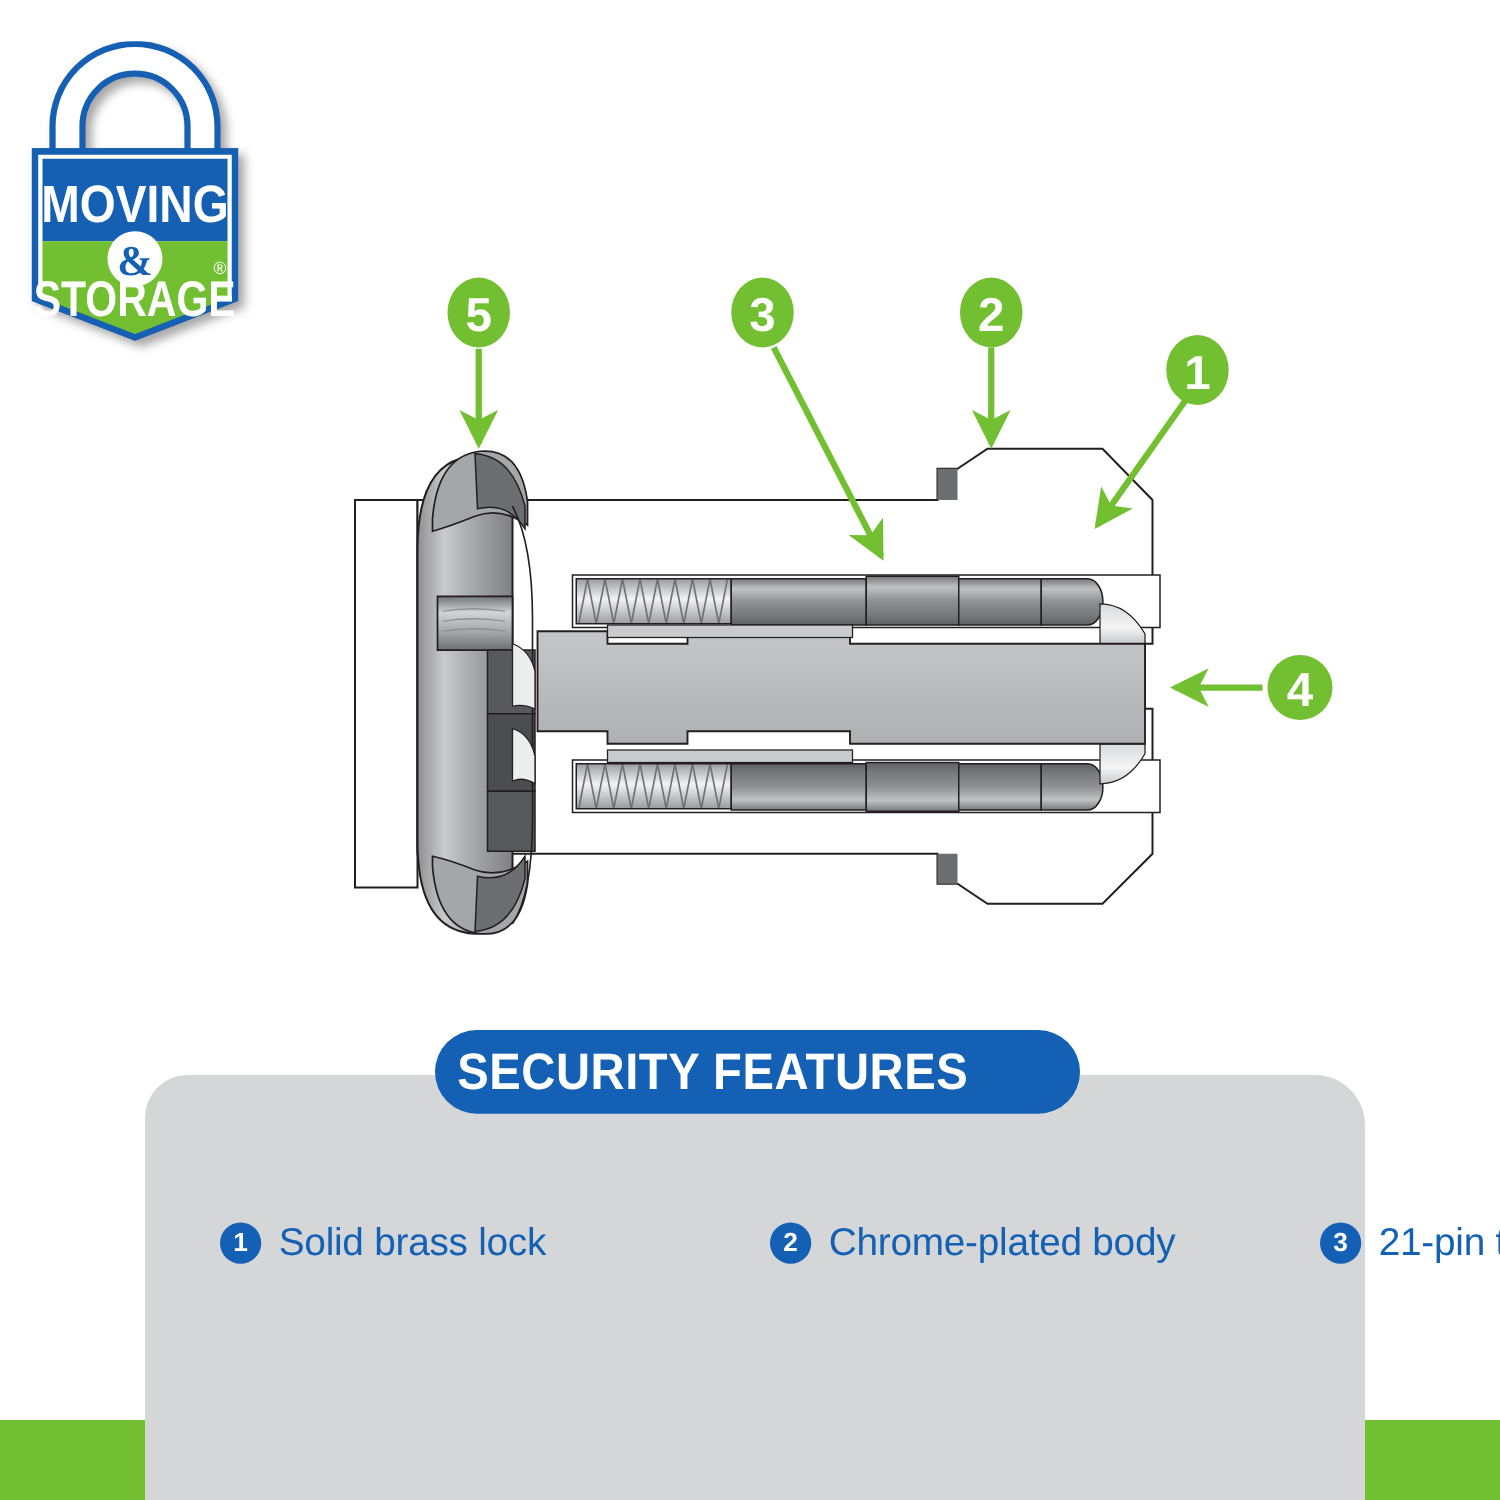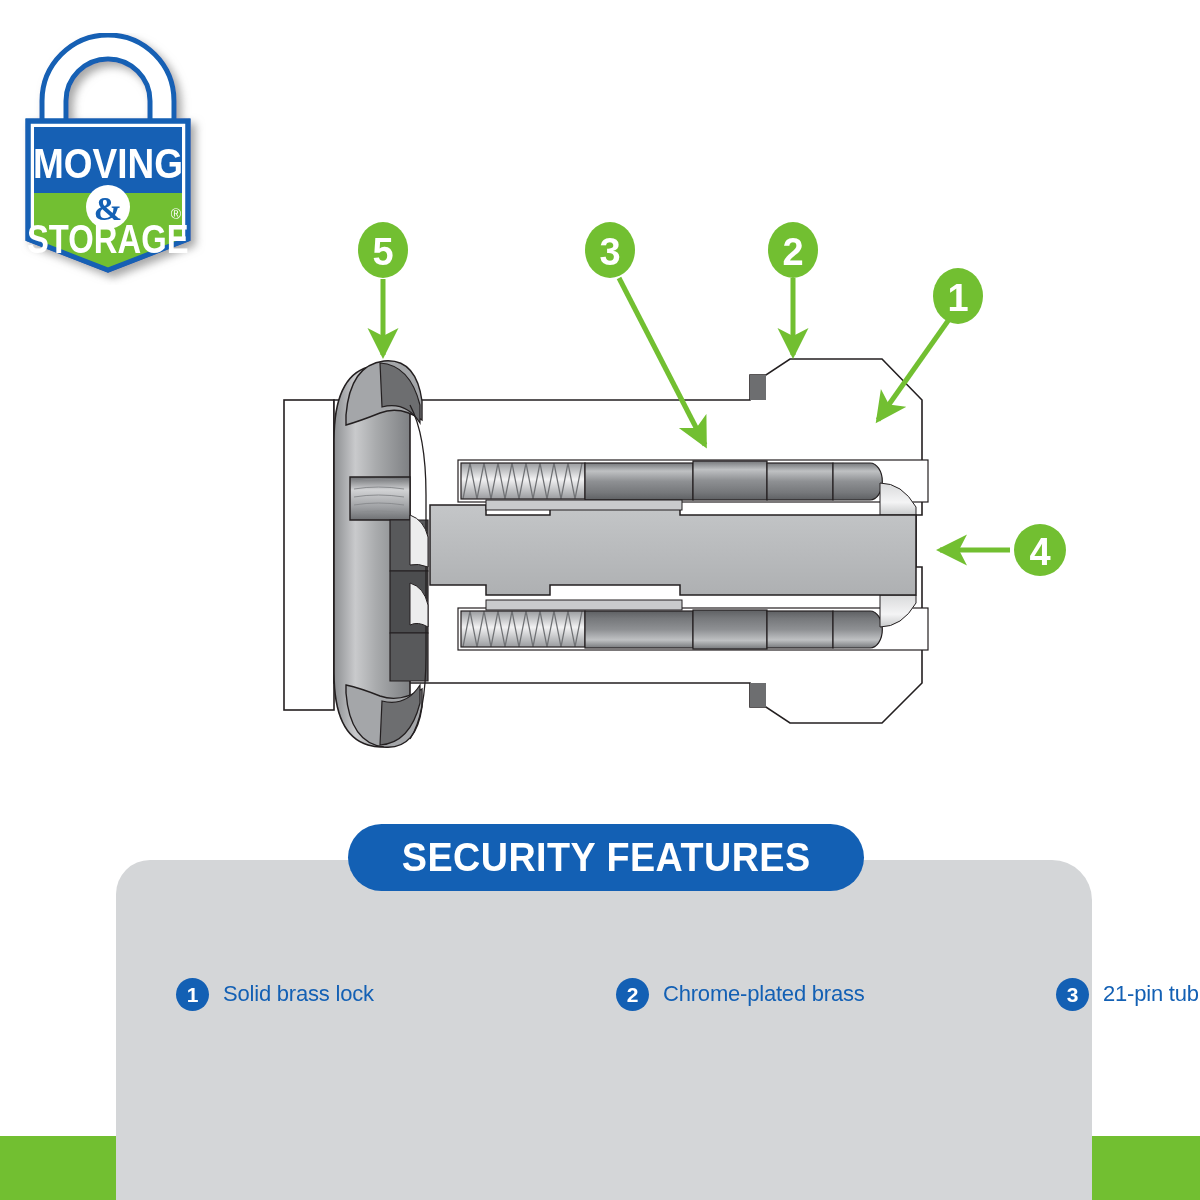--- a/index.html
+++ b/index.html
@@ -59,21 +59,20 @@
   #title-pill {
     position: absolute;
     left: 348px;
     top: 824px;
     width: 516px;
     height: 67px;
     background: #1360b4;
     border-radius: 34px;
     display: flex;
     align-items: center;
-    justify-content: center;
     z-index: 4;
   }
   #title-pill .title-text {
     color: #ffffff;
     font-family: "Liberation Sans Narrow", "Liberation Sans", sans-serif;
     font-weight: bold;
     font-size: 41px;
     letter-spacing: 0.5px;
     transform: scaleX(0.92);
     white-space: nowrap;
@@ -106,21 +105,21 @@
     color: #ffffff;
     font-size: 21px;
     font-weight: bold;
     display: flex;
     align-items: center;
     justify-content: center;
     line-height: 1;
   }
   .feature-label {
     color: #1360b4;
-    font-size: 22px;
+    font-size: 31px;
     letter-spacing: -0.2px;
     white-space: nowrap;
   }
   .feature-item.empty { visibility: hidden; }
 </style>
 </head>
 <body>
 
 <div id="footer-bar"></div>
 
@@ -337,21 +336,21 @@
 
 <div id="feature-list">
 
   <div class="feature-item">
     <span class="feature-badge">1</span>
     <span class="feature-label">Solid brass lock</span>
   </div>
 
   <div class="feature-item">
     <span class="feature-badge">2</span>
-    <span class="feature-label">Chrome-plated brass</span>
+    <span class="feature-label">Chrome-plated body</span>
   </div>
 
   <div class="feature-item">
     <span class="feature-badge">3</span>
     <span class="feature-label">21-pin tubular tumbler</span>
   </div>
 
   <div class="feature-item empty"></div>
 
 </div>

